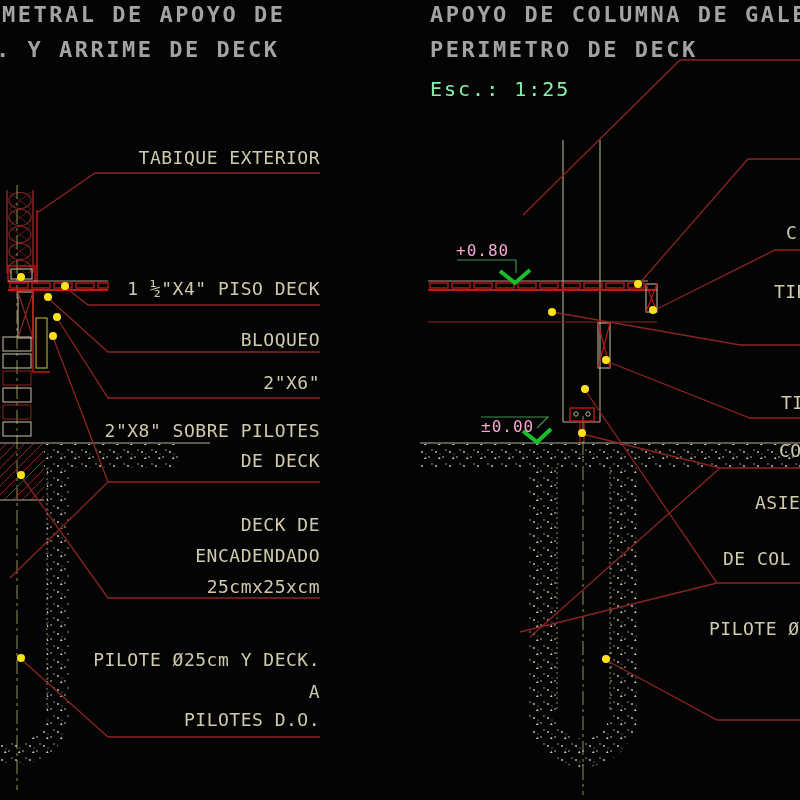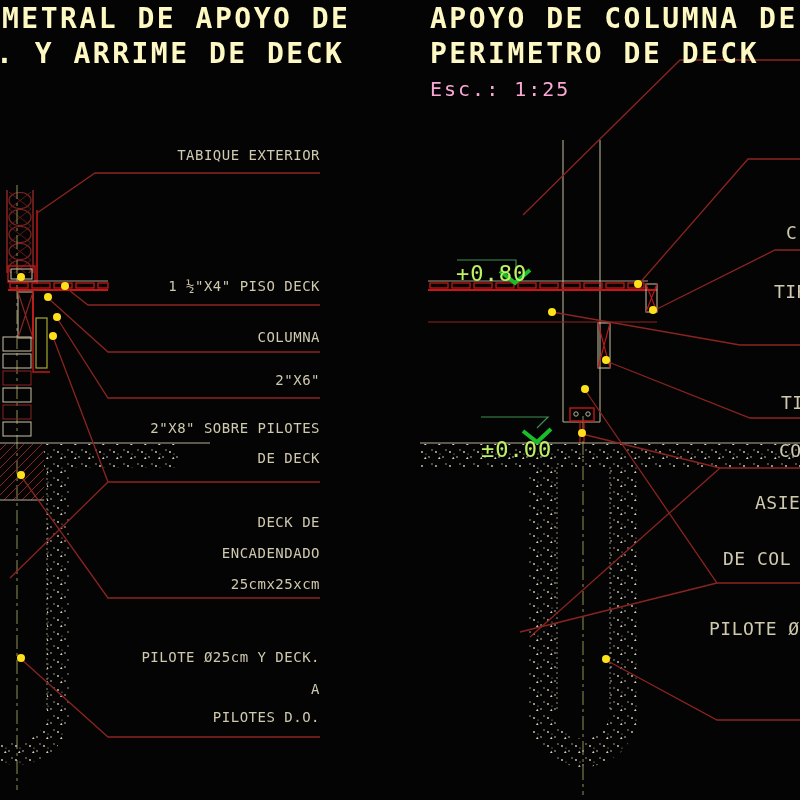--- a/index.html
+++ b/index.html
@@ -1,24 +1,24 @@
 <!DOCTYPE html>
 <html><head>
 <meta charset="utf-8">
 <style>
   html,body{margin:0;padding:0;background:#040404;}
   body{width:800px;height:800px;position:relative;overflow:hidden;
        font-family:"DejaVu Sans Mono","Liberation Mono",monospace;}
   .abs{position:absolute;white-space:nowrap;}
-  .title{font-size:28px;letter-spacing:2.5px;color:#fef9c3;font-weight:bold;}
-  .scale{font-size:20px;letter-spacing:2px;color:#f9a8d4;}
-  .lbl{font-size:14px;letter-spacing:.5px;color:#cfc9ad;text-align:right;}
+  .title{font-size:22px;letter-spacing:2.5px;color:#a3a3a3;font-weight:bold;}
+  .scale{font-size:20px;letter-spacing:2px;color:#86efac;}
+  .lbl{font-size:18px;letter-spacing:.5px;color:#cfc9ad;text-align:right;}
   .lblL{right:480px;}                 
   .frag{font-size:18px;letter-spacing:.5px;color:#cfc9ad;text-align:left;}
-  .elev{font-size:22px;letter-spacing:1px;color:#bef264;margin-top:20px;}
+  .elev{font-size:16px;letter-spacing:1px;color:#f9a8d4;}
   svg{position:absolute;left:0;top:0;}
 </style>
 </head>
 <body>
 
 <svg width="800" height="800" viewBox="0 0 800 800">
   <defs>
     <pattern id="stip" patternUnits="userSpaceOnUse" width="14" height="14">
       <circle cx="2" cy="4" r="0.9" fill="#d9d2b5"></circle>
       <circle cx="9" cy="9" r="0.8" fill="#d9d2b5"></circle>
@@ -210,21 +210,21 @@
 
 <div class="abs title" style="left:2px;top:2px">METRAL DE APOYO DE</div>
 <div class="abs title" style="left:-4px;top:37px">. Y ARRIME DE DECK</div>
 
 <div class="abs title" style="left:430px;top:2px">APOYO DE COLUMNA DE GALE</div>
 <div class="abs title" style="left:430px;top:37px">PERIMETRO DE DECK</div>
 <div class="abs scale" style="left:430px;top:77px">Esc.: 1:25</div>
 
 <div class="abs lbl lblL" style="top:147px">TABIQUE EXTERIOR</div>
 <div class="abs lbl lblL" style="top:278px">1 ½"X4" PISO DECK</div>
-<div class="abs lbl lblL" style="top:329px">COLUMNA</div>
+<div class="abs lbl lblL" style="top:329px">BLOQUEO</div>
 <div class="abs lbl lblL" style="top:372px">2"X6"</div>
 <div class="abs lbl lblL" style="top:420px">2"X8" SOBRE PILOTES</div>
 <div class="abs lbl lblL" style="top:450px">DE DECK</div>
 <div class="abs lbl lblL" style="top:514px">DECK DE</div>
 <div class="abs lbl lblL" style="top:545px">ENCADENDADO</div>
 <div class="abs lbl lblL" style="top:576px">25cmx25xcm</div>
 <div class="abs lbl lblL" style="top:649px">PILOTE Ø25cm Y DECK.</div>
 <div class="abs lbl lblL" style="top:681px">A</div>
 <div class="abs lbl lblL" style="top:709px">PILOTES D.O.</div>
 

